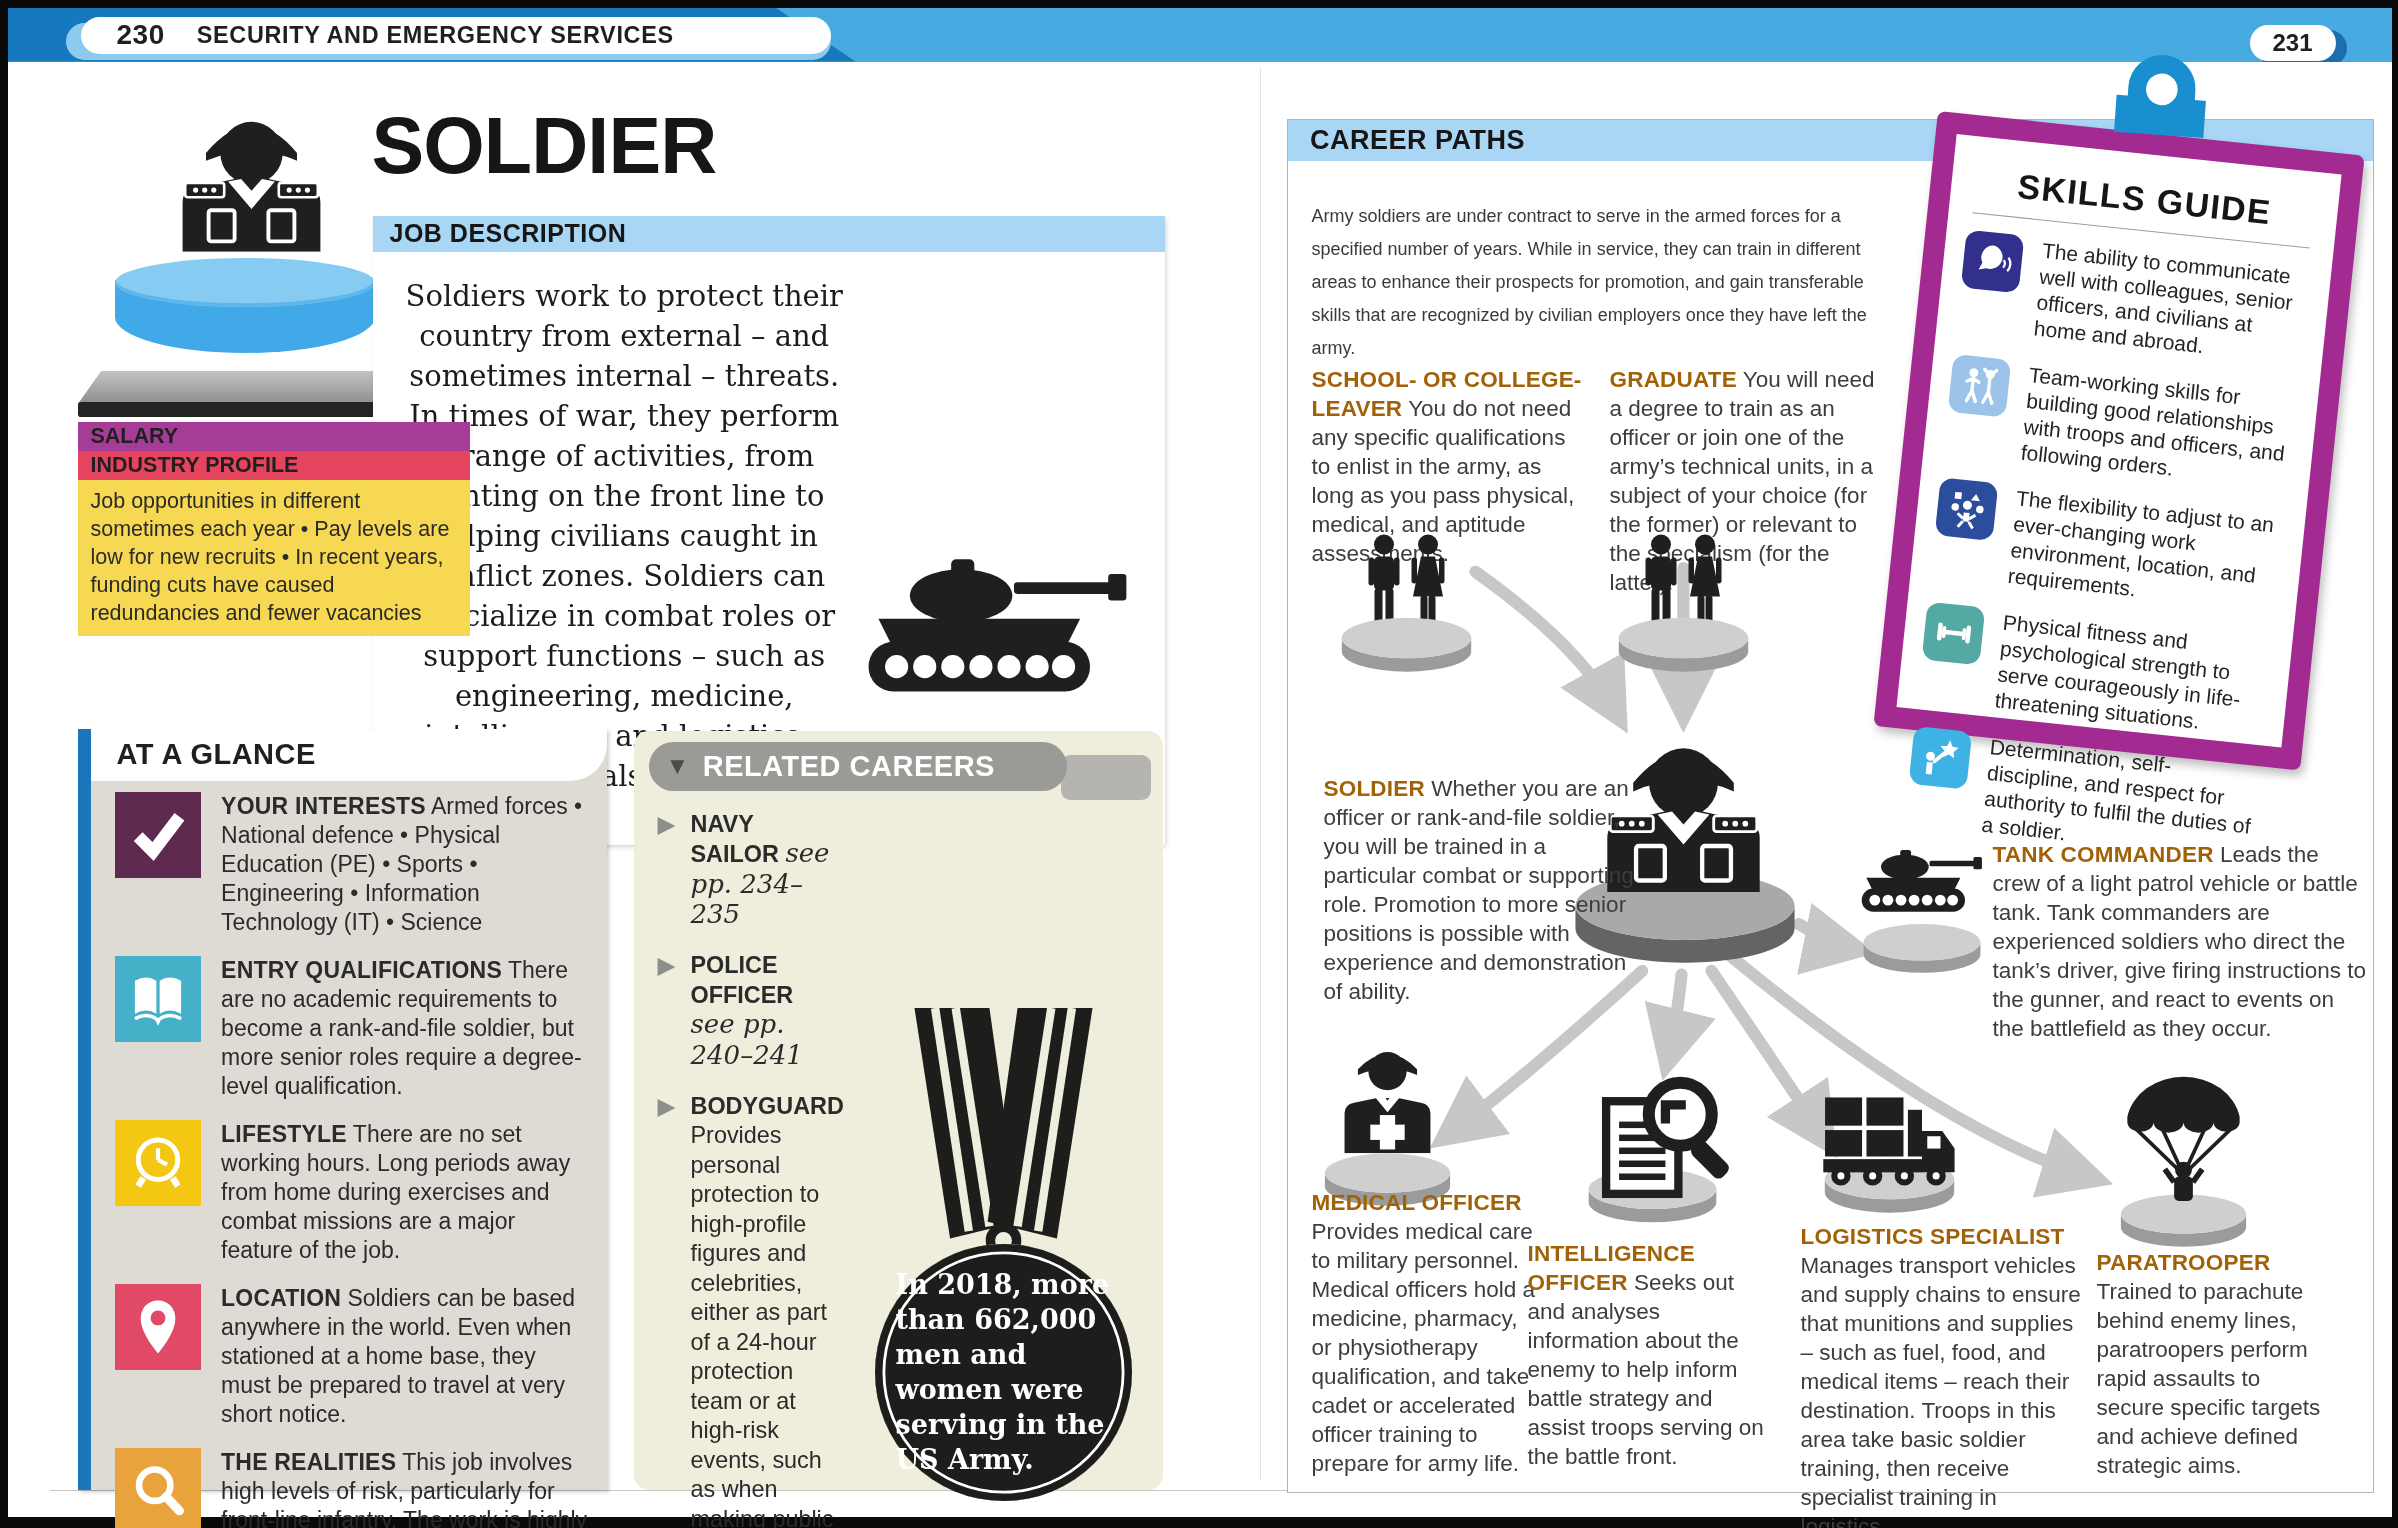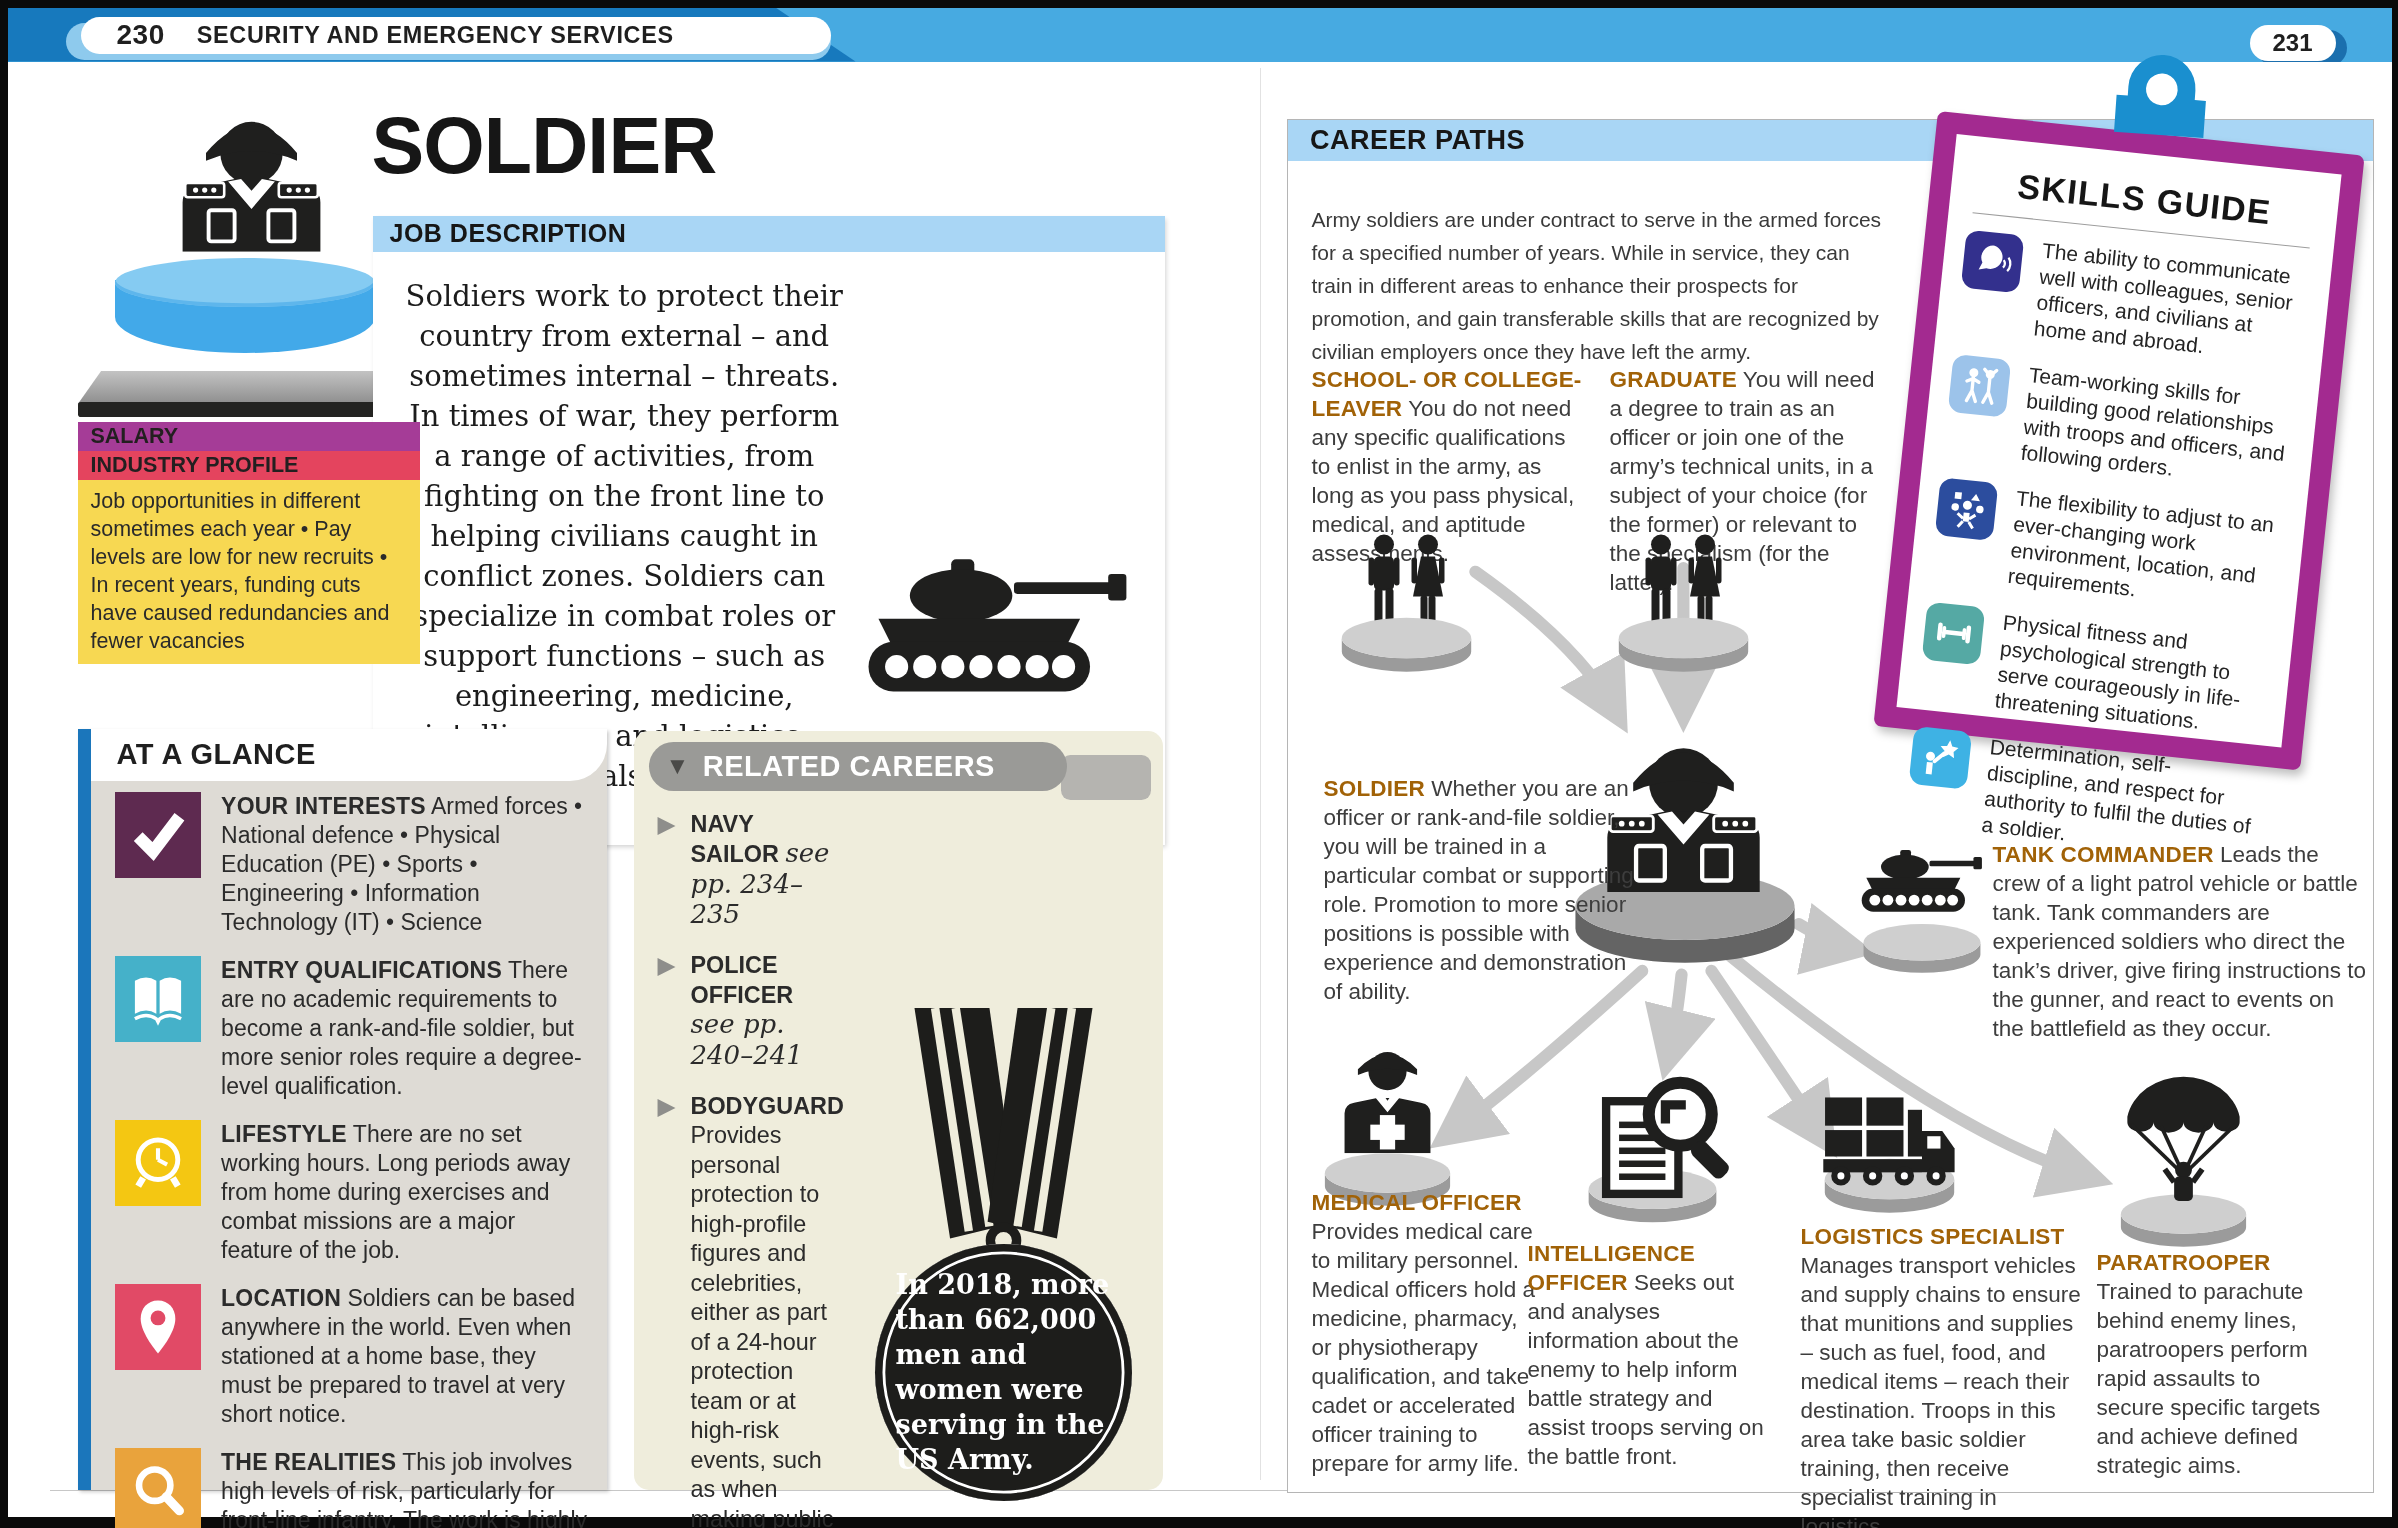--- a/index.html
+++ b/index.html
@@ -40,21 +40,21 @@
   
   .job-box{position:absolute;left:365px;top:208px;width:792px;box-shadow:1.9px 2.8px 4.7px rgba(0,0,0,.18);}
   .box-head{height:36px;background:#a9d6f5;display:flex;align-items:center;padding-left:17px;
             font-weight:bold;font-size:25px;letter-spacing:0.5px;color:#161616;}
   .job-body{background:#fff;min-height:450px;padding:24px 32px 9.4px;box-sizing:border-box;
             font-family:"DejaVu Serif",serif;font-size:29px;line-height:40px;text-align:center;color:#1c1c1c;}
   .tank-float{float:right;width:281px;height:178px;margin-top:264px;margin-left:7.5px;}
   .tank-float svg{width:281px;height:169px;color:#1f1f1e;}
 
   
-  .stats{position:absolute;left:70px;top:414px;width:342px;}
+  .stats{position:absolute;left:70px;top:414px;width:392px;}
   .stat-head{height:29px;display:flex;align-items:center;padding-left:13px;font-weight:bold;font-size:21.5px;color:#231f20;}
   .stat-head.purple{background:#a53c97;}
   .stat-head.red{background:#e4445e;}
   .stat-body{background:#f7d852;padding:7.5px 13px 9.4px;font-size:21.5px;line-height:27px;color:#2a2a2a;}
   .star-f{color:#1d1d1b;letter-spacing:1.9px;}
   .star-e{color:#b8c2d8;letter-spacing:1.9px;}
 
   
   .glance{position:absolute;left:70px;top:721px;width:529px;height:761px;background:#dedbd5;
           border-left:13px solid #1b76bb;box-sizing:border-box;box-shadow:1.9px 1.9px 3.7px rgba(0,0,0,.2);}
@@ -86,21 +86,21 @@
   .medal-circle{position:absolute;left:17px;top:236px;width:257px;height:257px;border-radius:50%;
                 background:#1d1d1b;box-shadow:inset 0 0 0 7.5px #1d1d1b, inset 0 0 0 10.3px #fff;
                 display:flex;align-items:center;justify-content:center;}
   .medal-circle div{width:215px;text-align:left;font-family:"DejaVu Serif",serif;font-weight:bold;
                     font-size:27px;line-height:35px;color:#fff;}
 
   
   .paths{position:absolute;left:1279px;top:111px;width:1085px;height:1372px;border:1.9px solid #b5b5b5;background:#fff;}
   .paths-head{height:41px;background:#a9d6f5;display:flex;align-items:center;padding-left:22.5px;
               font-weight:bold;font-size:27px;letter-spacing:0.5px;color:#161616;}
-  .intro{position:absolute;left:24px;top:62px;width:579px;font-size:21px;line-height:33px;color:#3a3a3a;}
+  .intro{position:absolute;left:24px;top:62px;width:579px;font-size:18px;line-height:33px;color:#3a3a3a;}
   .node-text{position:absolute;font-size:22.5px;line-height:29px;color:#3d3d3d;}
   .node-text b{color:#a16207;letter-spacing:0.2px;}
 
   .node{position:absolute;color:#1f1f1e;}
   .ped{position:absolute;}
   .ped svg{width:100%;height:100%;}
   .ped-top{fill:var(--pt,#cfcfcf);}
   .ped-side{fill:var(--ps,#9b9b9b);}
 
   .arrows{position:absolute;left:0;top:0;width:1085px;height:1372px;pointer-events:none;}

